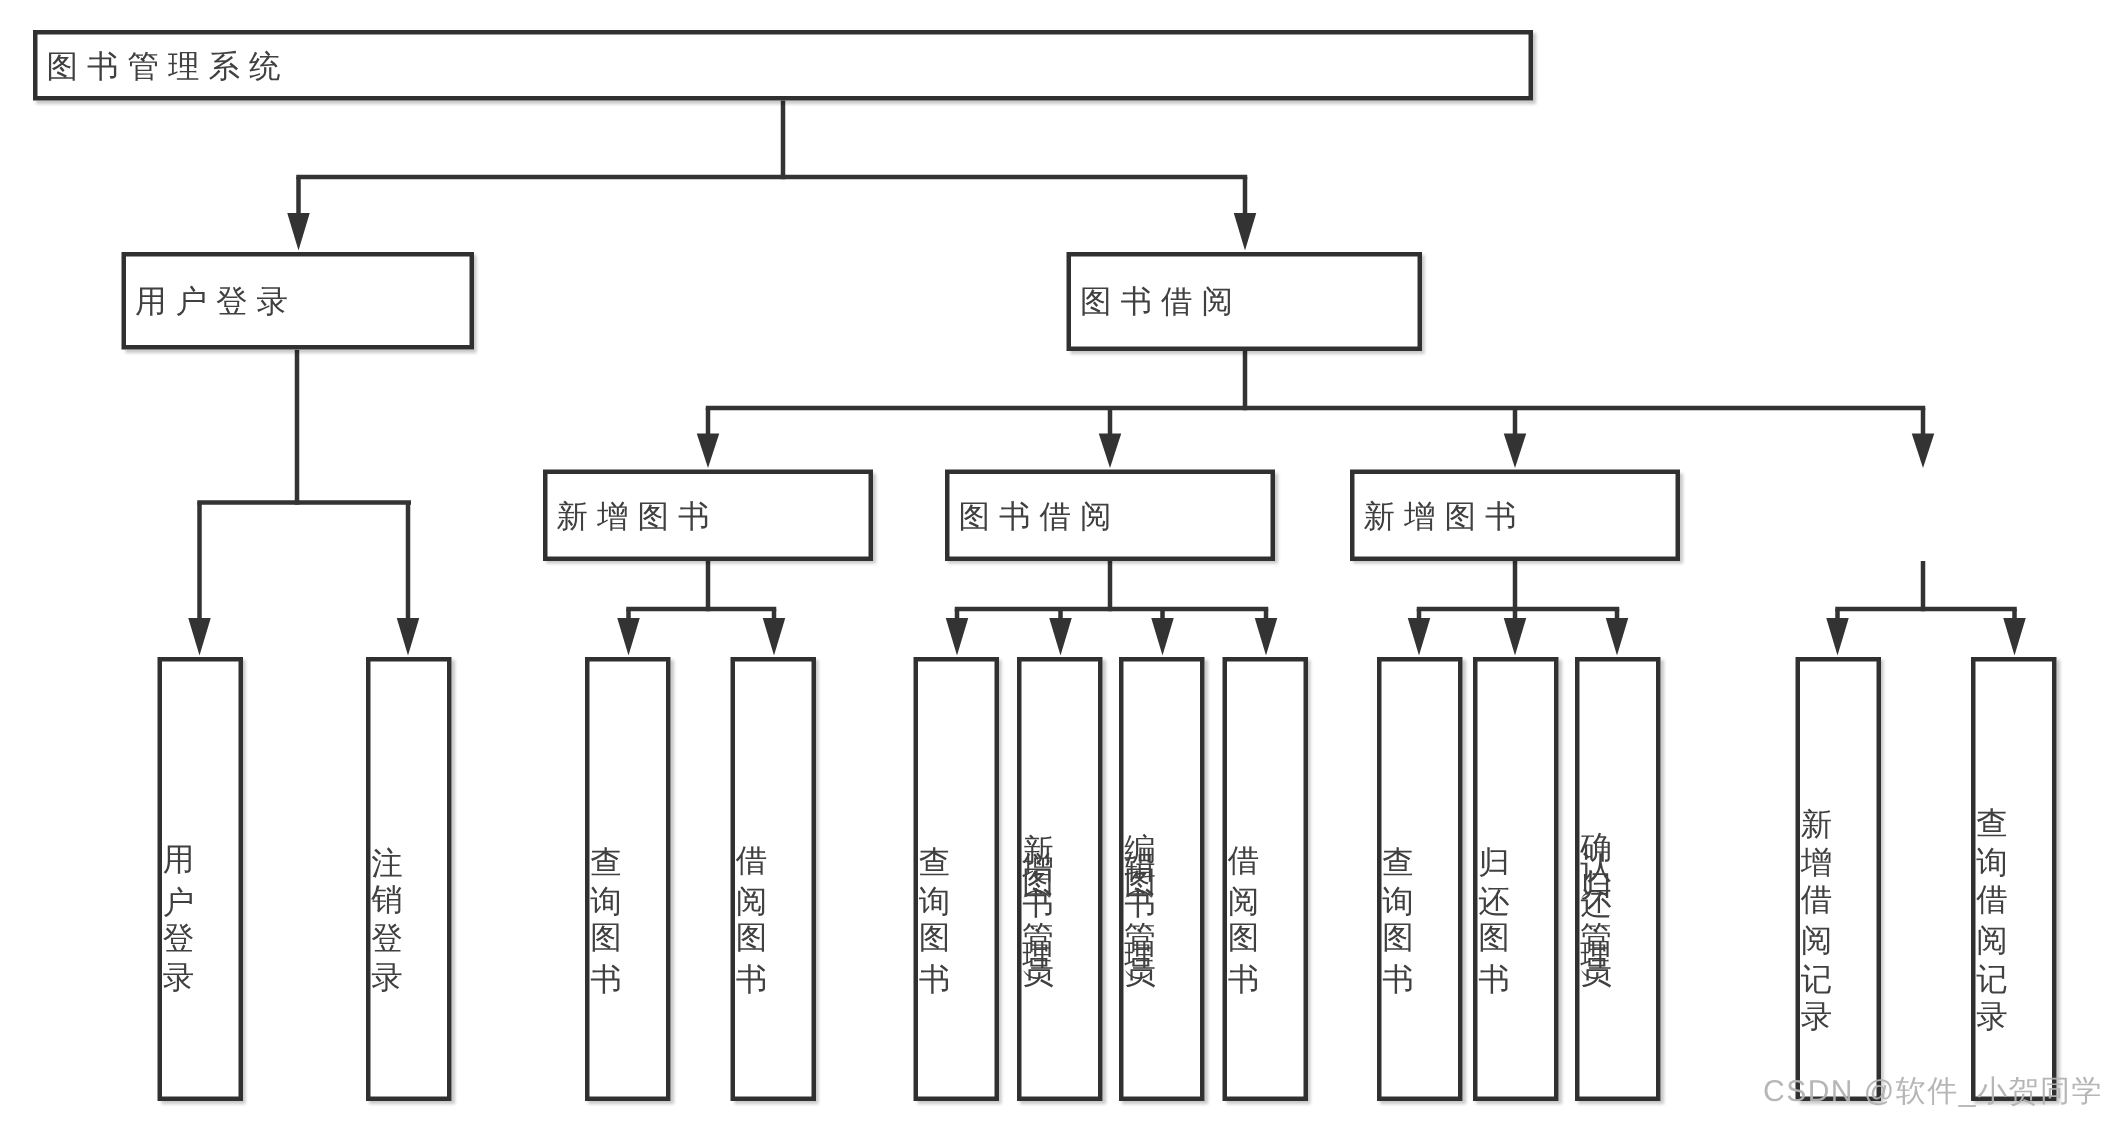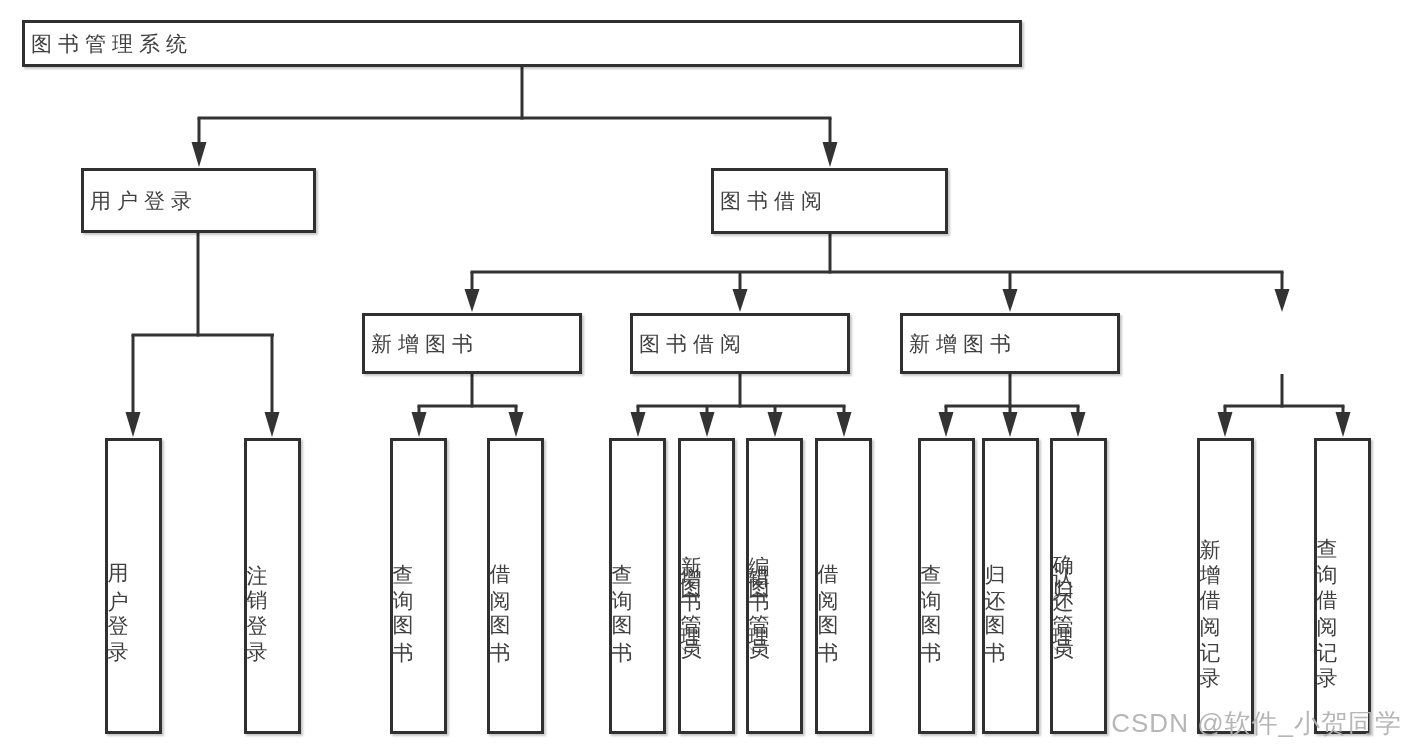--- a/index.html
+++ b/index.html
@@ -41,21 +41,21 @@
     writing-mode: vertical-rl;
     text-orientation: mixed;
     font-size: 21px;
     line-height: 1;
     white-space: nowrap;
   }
   #watermark {
     position: absolute;
     right: 3px;
     bottom: 6px;
-    font-size: 26px;
+    font-size: 20px;
     letter-spacing: 1px;
     color: #b3b3b3;
     opacity: 0.95;
     white-space: nowrap;
     z-index: 5;
   }
 </style>
 </head>
 <body>
 

